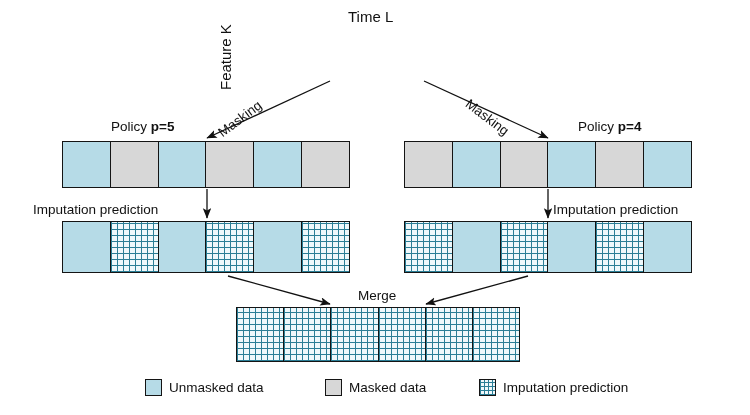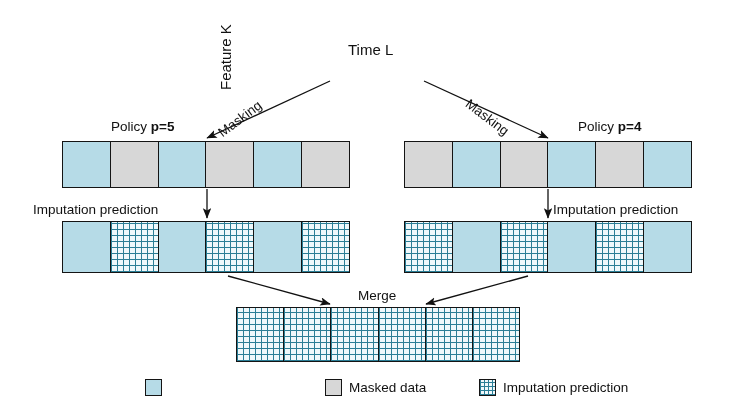--- a/index.html
+++ b/index.html
@@ -47,21 +47,21 @@
       repeating-linear-gradient(0deg,  #2b7e96 0 1px, transparent 1px 4px),
       repeating-linear-gradient(90deg, #2b7e96 0 1px, transparent 1px 4px);
   }
   .legend .txt{font-size:13.5px;color:#111;white-space:nowrap;}
 </style>
 </head>
 <body>
 
 <div id="stage">
 
-  <div class="lbl big" style="left:348px;top:9px;margin-top:33px;">Time L</div>
+  <div class="lbl big" style="left:348px;top:9px;">Time L</div>
 
   <div class="lbl big vert" style="left:218px;top:90px;">Feature K</div>
 
 
   <div class="lbl" style="left:224px;top:126px;transform-origin:0 100%;transform:rotate(-37deg);">Masking</div>
 
   <div class="lbl" style="left:471px;top:97px;transform-origin:0 0;transform:rotate(37deg);">Masking</div>
 
   <div class="lbl" style="left:111px;top:120px;"><span>Policy </span><b>p=5</b></div>
 
@@ -133,20 +133,21 @@
 
     <line x1="548" y1="189" x2="548" y2="218" stroke="#111" stroke-width="1.3" marker-end="url(#ah)"></line>
 
     <line x1="228" y1="276" x2="330" y2="304" stroke="#111" stroke-width="1.3" marker-end="url(#ah)"></line>
 
     <line x1="528" y1="276" x2="426" y2="304" stroke="#111" stroke-width="1.3" marker-end="url(#ah)"></line>
   </svg>
 
   <div class="legend" style="left:145px;top:379px;">
     <span class="swatch blue"></span>
+    <span class="txt">Unmasked data</span>
   </div>
 
   <div class="legend" style="left:325px;top:379px;text-align:center;">
     <span class="swatch gray"></span>
     <span class="txt">Masked data</span>
   </div>
 
   <div class="legend" style="left:479px;top:379px;">
     <span class="swatch hatch"></span>
     <span class="txt">Imputation  prediction</span>

